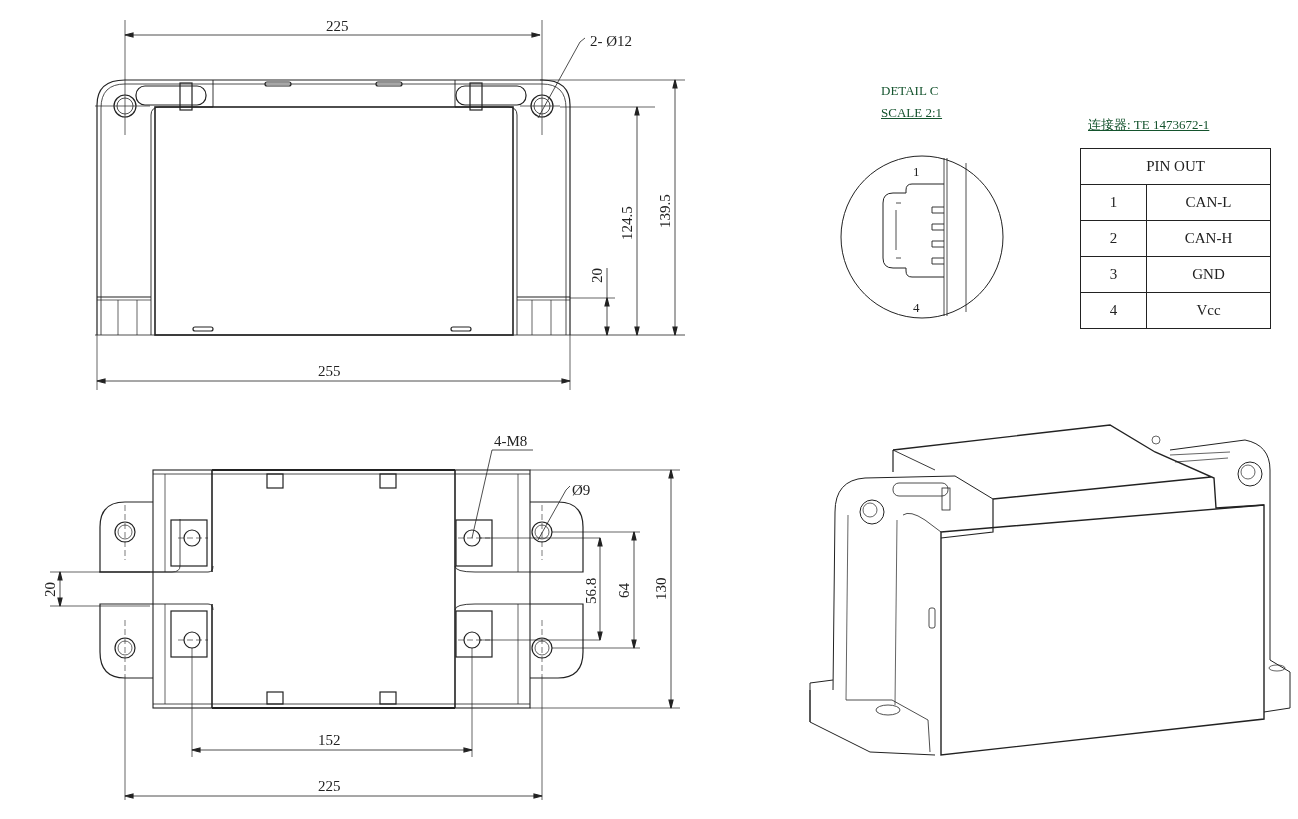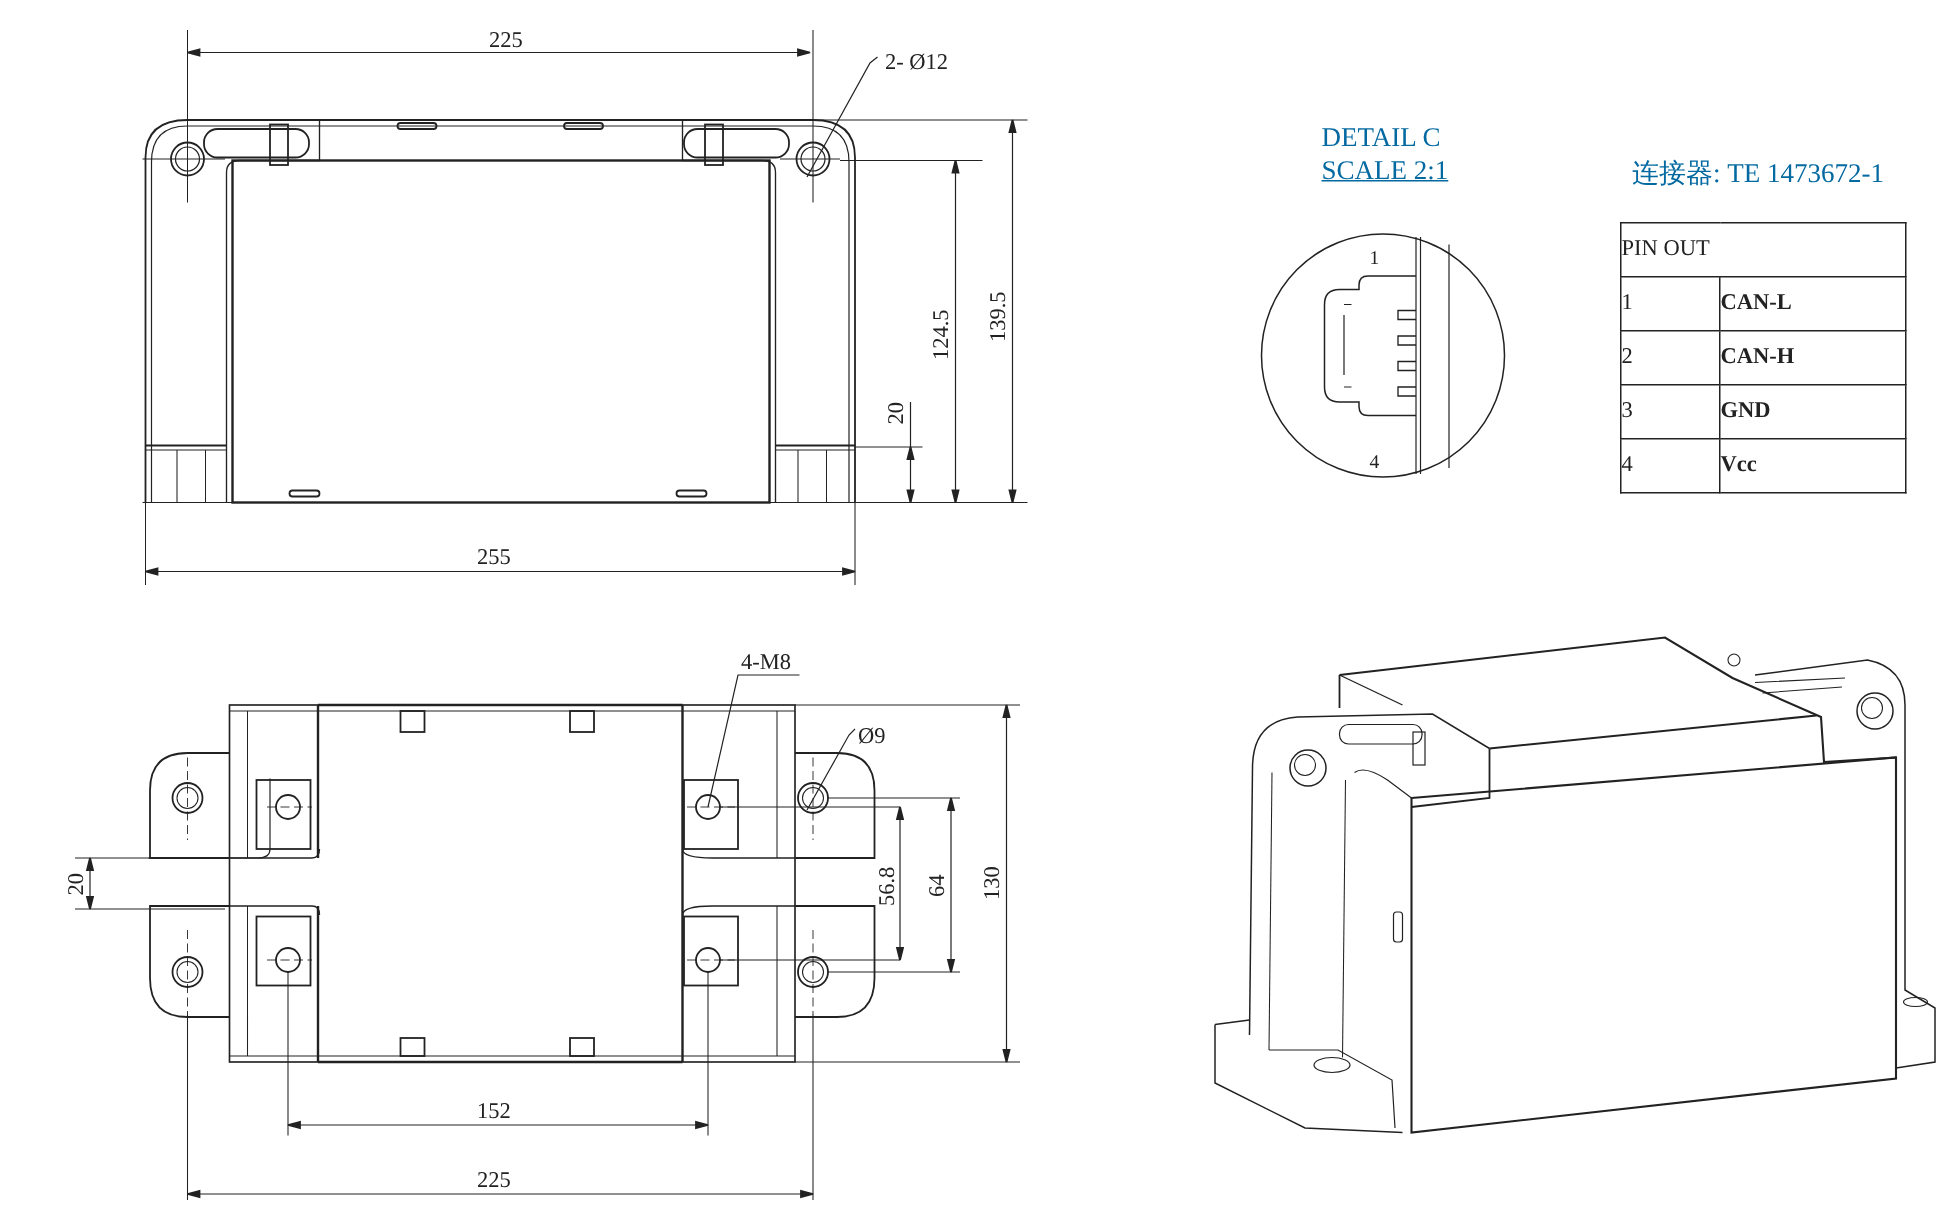--- a/index.html
+++ b/index.html
@@ -1,23 +1,23 @@
 <!DOCTYPE html>
 <html><head>
 <meta charset="utf-8">
 <style>
   html,body{margin:0;padding:0;background:#fff;}
   body{width:1298px;height:819px;position:relative;overflow:hidden;font-family:"DejaVu Serif","Liberation Serif",serif;}
   svg{position:absolute;left:0;top:0;}
   .t{font-family:"Liberation Serif","DejaVu Serif",serif;fill:#222;}
-  .lbl{position:absolute;font-family:"Liberation Serif","DejaVu Serif",serif;color:#0369a1;font-size:18px;line-height:22px;white-space:nowrap;}
+  .lbl{position:absolute;font-family:"Liberation Serif","DejaVu Serif",serif;color:#14532d;font-size:13px;line-height:22px;white-space:nowrap;}
   table.pin{position:absolute;left:1080px;top:148px;border-collapse:collapse;font-family:"Liberation Serif","DejaVu Serif",serif;font-size:15px;color:#222;}
-  table.pin td{border:1.3px solid #222;height:35px;padding:0;margin-left:46px;}
+  table.pin td{border:1.3px solid #222;height:35px;text-align:center;padding:0;margin-left:46px;}
   table.pin td.n{width:65px;}
-  table.pin td.s{width:123px;font-weight:bold;}
+  table.pin td.s{width:123px;}
 </style>
 </head>
 <body>
 
 <svg width="1298" height="819" viewBox="0 0 1298 819" xmlns="http://www.w3.org/2000/svg" stroke="#222" fill="none" stroke-width="1.2">
 
   <g>
 
     <path d="M97,335 L97,105 Q97,80 125,80 L542,80 Q570,80 570,105 L570,335"></path>
     <path d="M101,335 L101,108 Q101,84 125,84 L542,84 Q566,84 566,108 L566,335" stroke-width="0.8"></path>
@@ -227,21 +227,21 @@
     <path d="M1170,455 L1230,452 M1175,462 L1228,458" stroke-width="0.7"></path>
     <ellipse cx="1277" cy="668" rx="8" ry="3" stroke-width="0.7"></ellipse>
     <circle cx="1156" cy="440" r="4" stroke-width="0.7"></circle>
 
     <rect x="929" y="608" width="6" height="20" rx="2" stroke-width="0.8"></rect>
   </g>
 </svg>
 
 <div class="lbl" style="left:881px;top:80px;">DETAIL C</div>
 <div class="lbl" style="left:881px;top:102px;text-decoration:underline;">SCALE 2:1</div>
-<div class="lbl" style="left:1088px;top:104px;">连接器: TE 1473672-1</div>
+<div class="lbl" style="left:1088px;top:114px;text-decoration:underline;">连接器: TE 1473672-1</div>
 
 <table class="pin">
   <tbody>
       <tr>
         <td colspan="2">PIN OUT</td>
       </tr>
   <tr>
         <td class="n">1</td>
         <td class="s">CAN-L</td>
       </tr>

